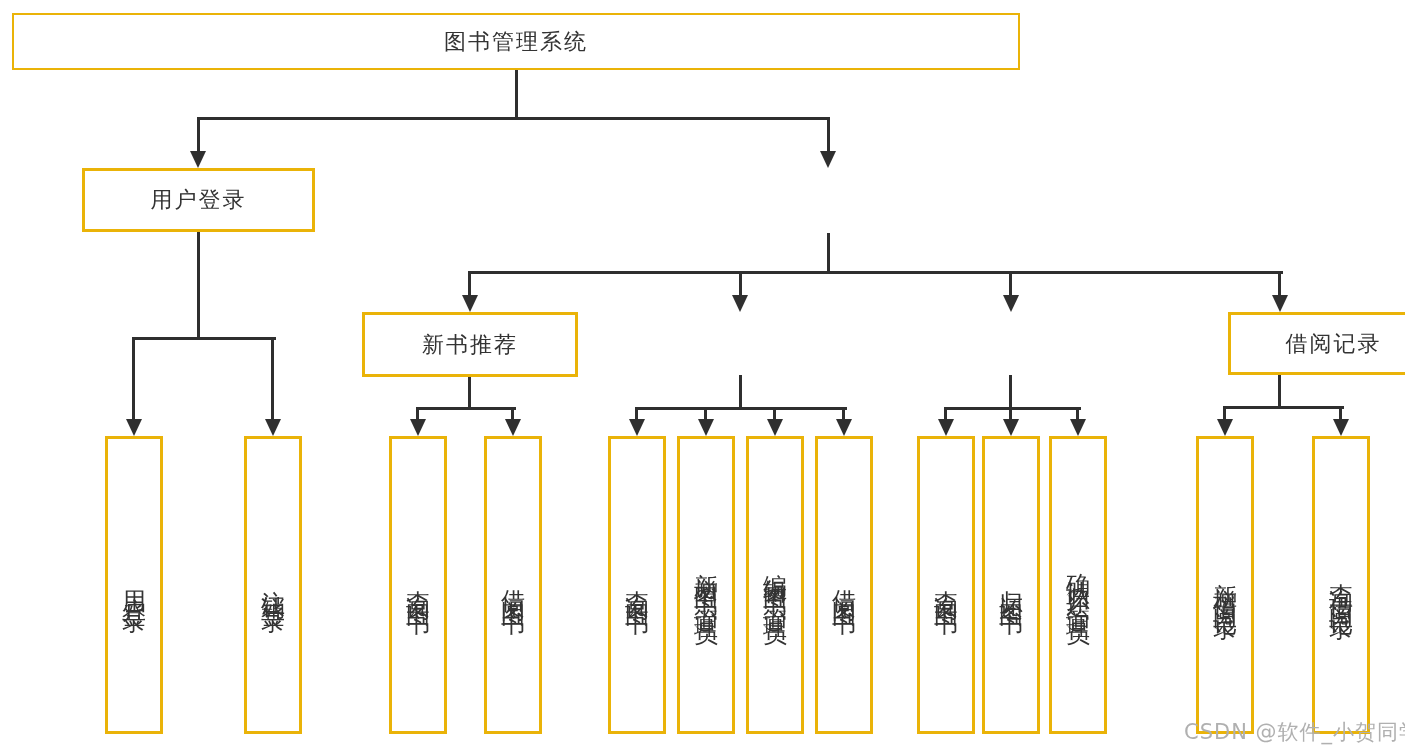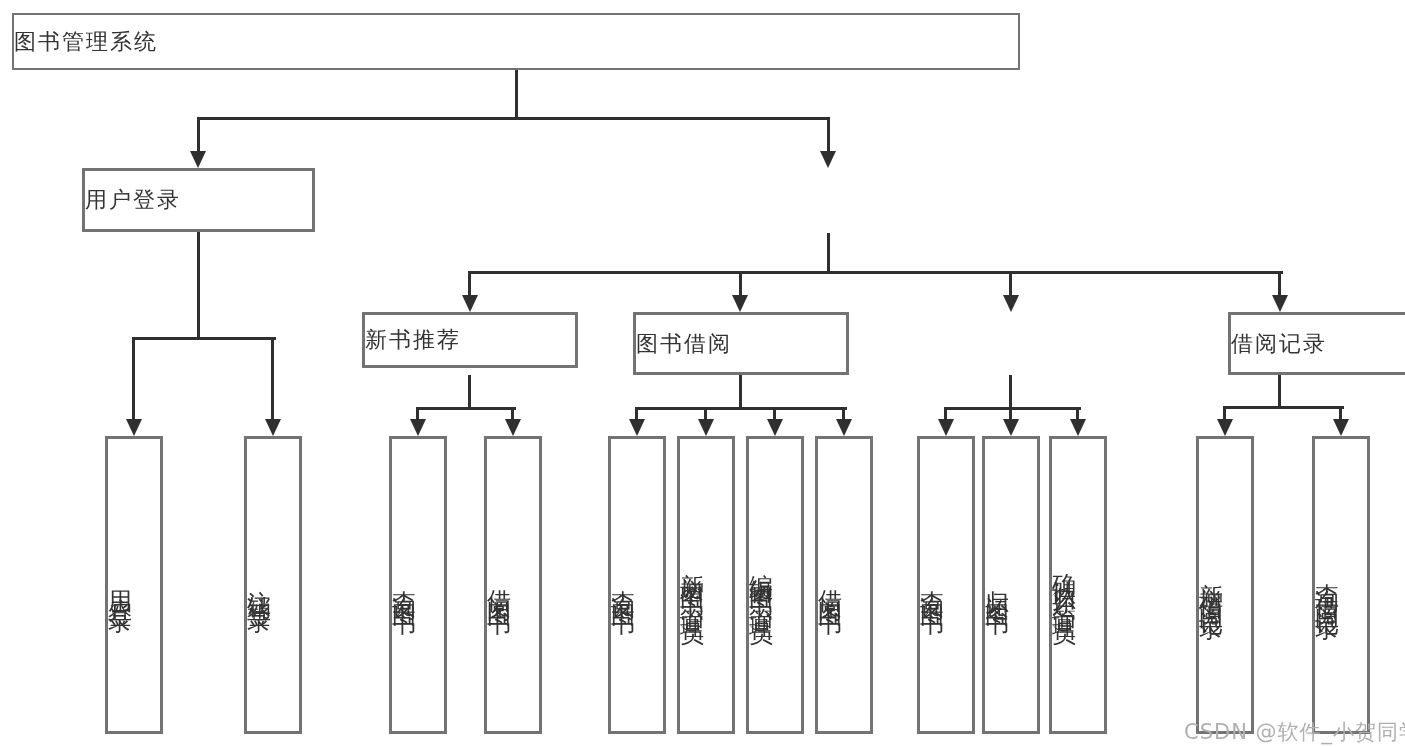--- a/index.html
+++ b/index.html
@@ -7,24 +7,24 @@
     position:relative;
     width:1405px;height:747px;
     background:#ffffff;
     font-family:"DejaVu Sans", sans-serif;
     overflow:hidden;
   }
   .node{
     position:absolute;
     box-sizing:border-box;
     background:#ffffff;
-    border:3px solid #737373;
+    border:3px solid #eab308;
     display:flex;
     align-items:center;
-    justify-content:flex-start;
+    justify-content:center;
     color:#333333;
     z-index:2;
   }
   .node.root{border-width:2px;font-size:22px;letter-spacing:2px;}
   .node.h{font-size:22px;letter-spacing:2px;}
   .node.v{z-index:2;}
   .vt{
     writing-mode:vertical-rl;
     text-orientation:mixed;
     font-size:24px;
@@ -116,27 +116,24 @@
 
   <div class="node root" style="left:12px;top:13px;width:1008px;height:57px">
     <span>图书管理系统</span>
   </div>
 
   <div class="node h" style="left:82px;top:168px;width:233px;height:64px">
     <span>用户登录</span>
   </div>
 
 
-  <div class="node h" style="left:362px;top:312px;width:216px;height:56px">
+  <div class="node h" style="left:362px;top:312px;width:216px;height:65px">
     <span>新书推荐</span>
   </div>
 
-  <div class="node h" style="left:633px;top:312px;width:216px;height:63px">
-    <span>图书借阅</span>
-  </div>
 
 
   <div class="node h" style="left:1228px;top:312px;width:211px;height:63px">
     <span>借阅记录</span>
   </div>
 
   <div class="node v" style="left:105px;top:436px;width:58px;height:298px">
     <span class="vt">用户登录</span>
   </div>
 

